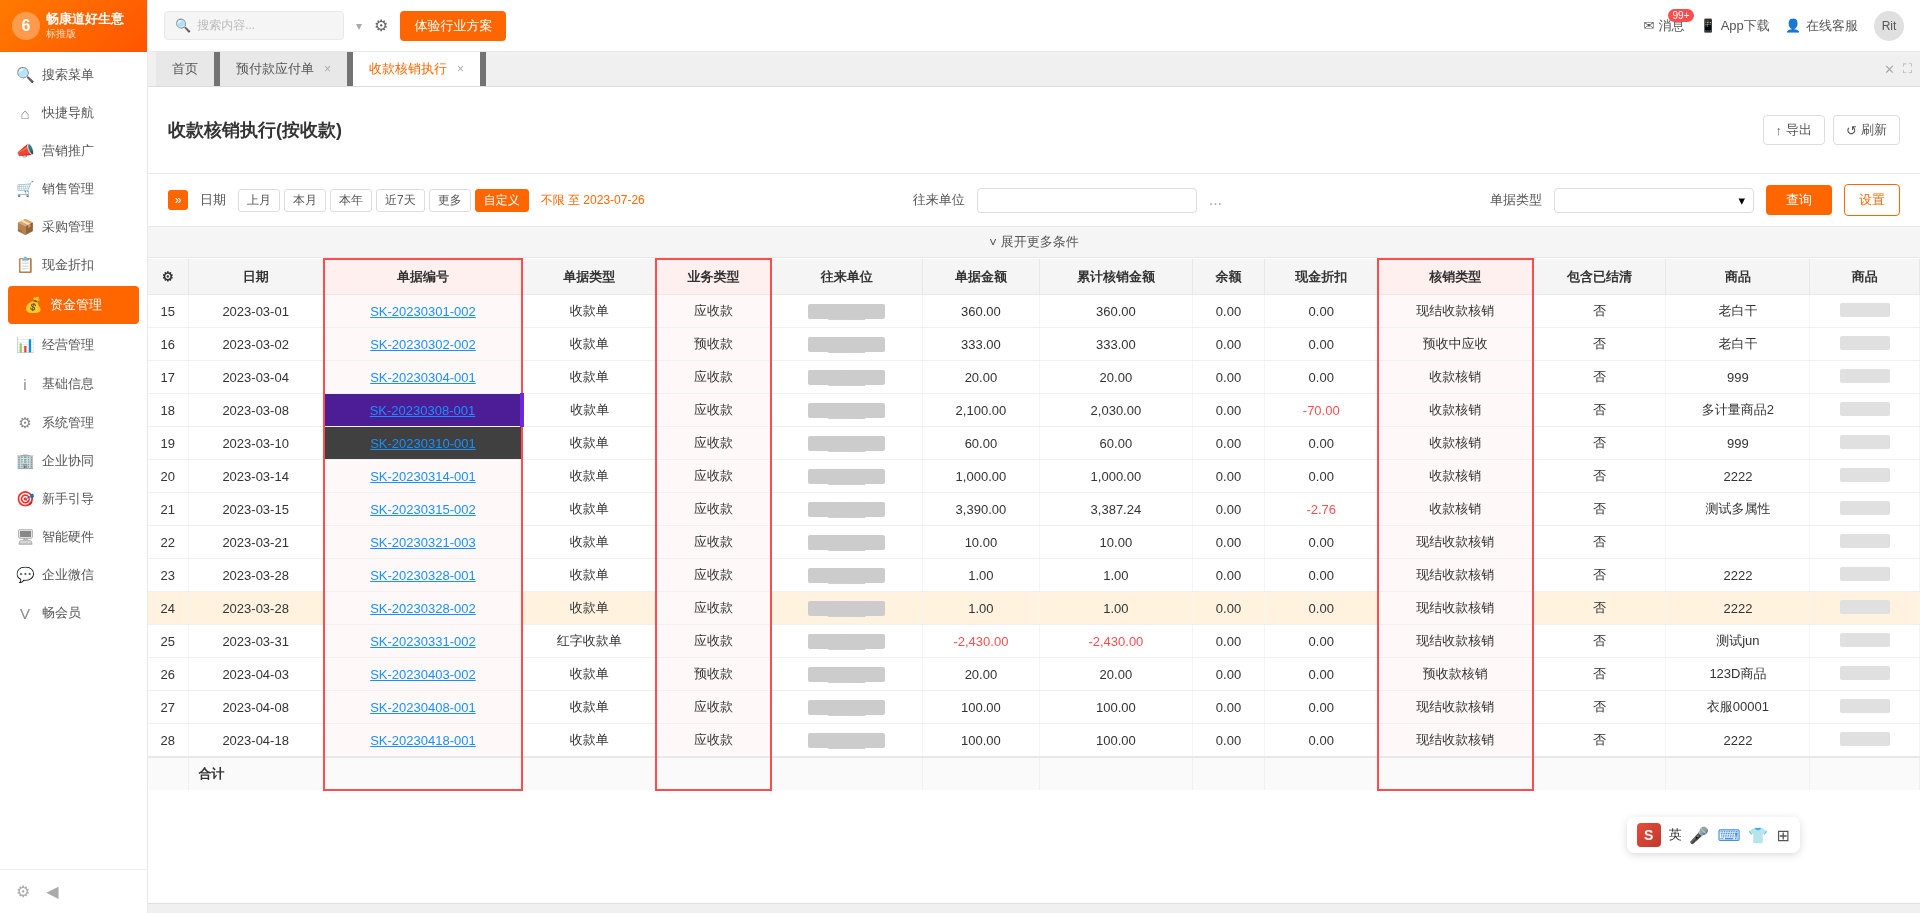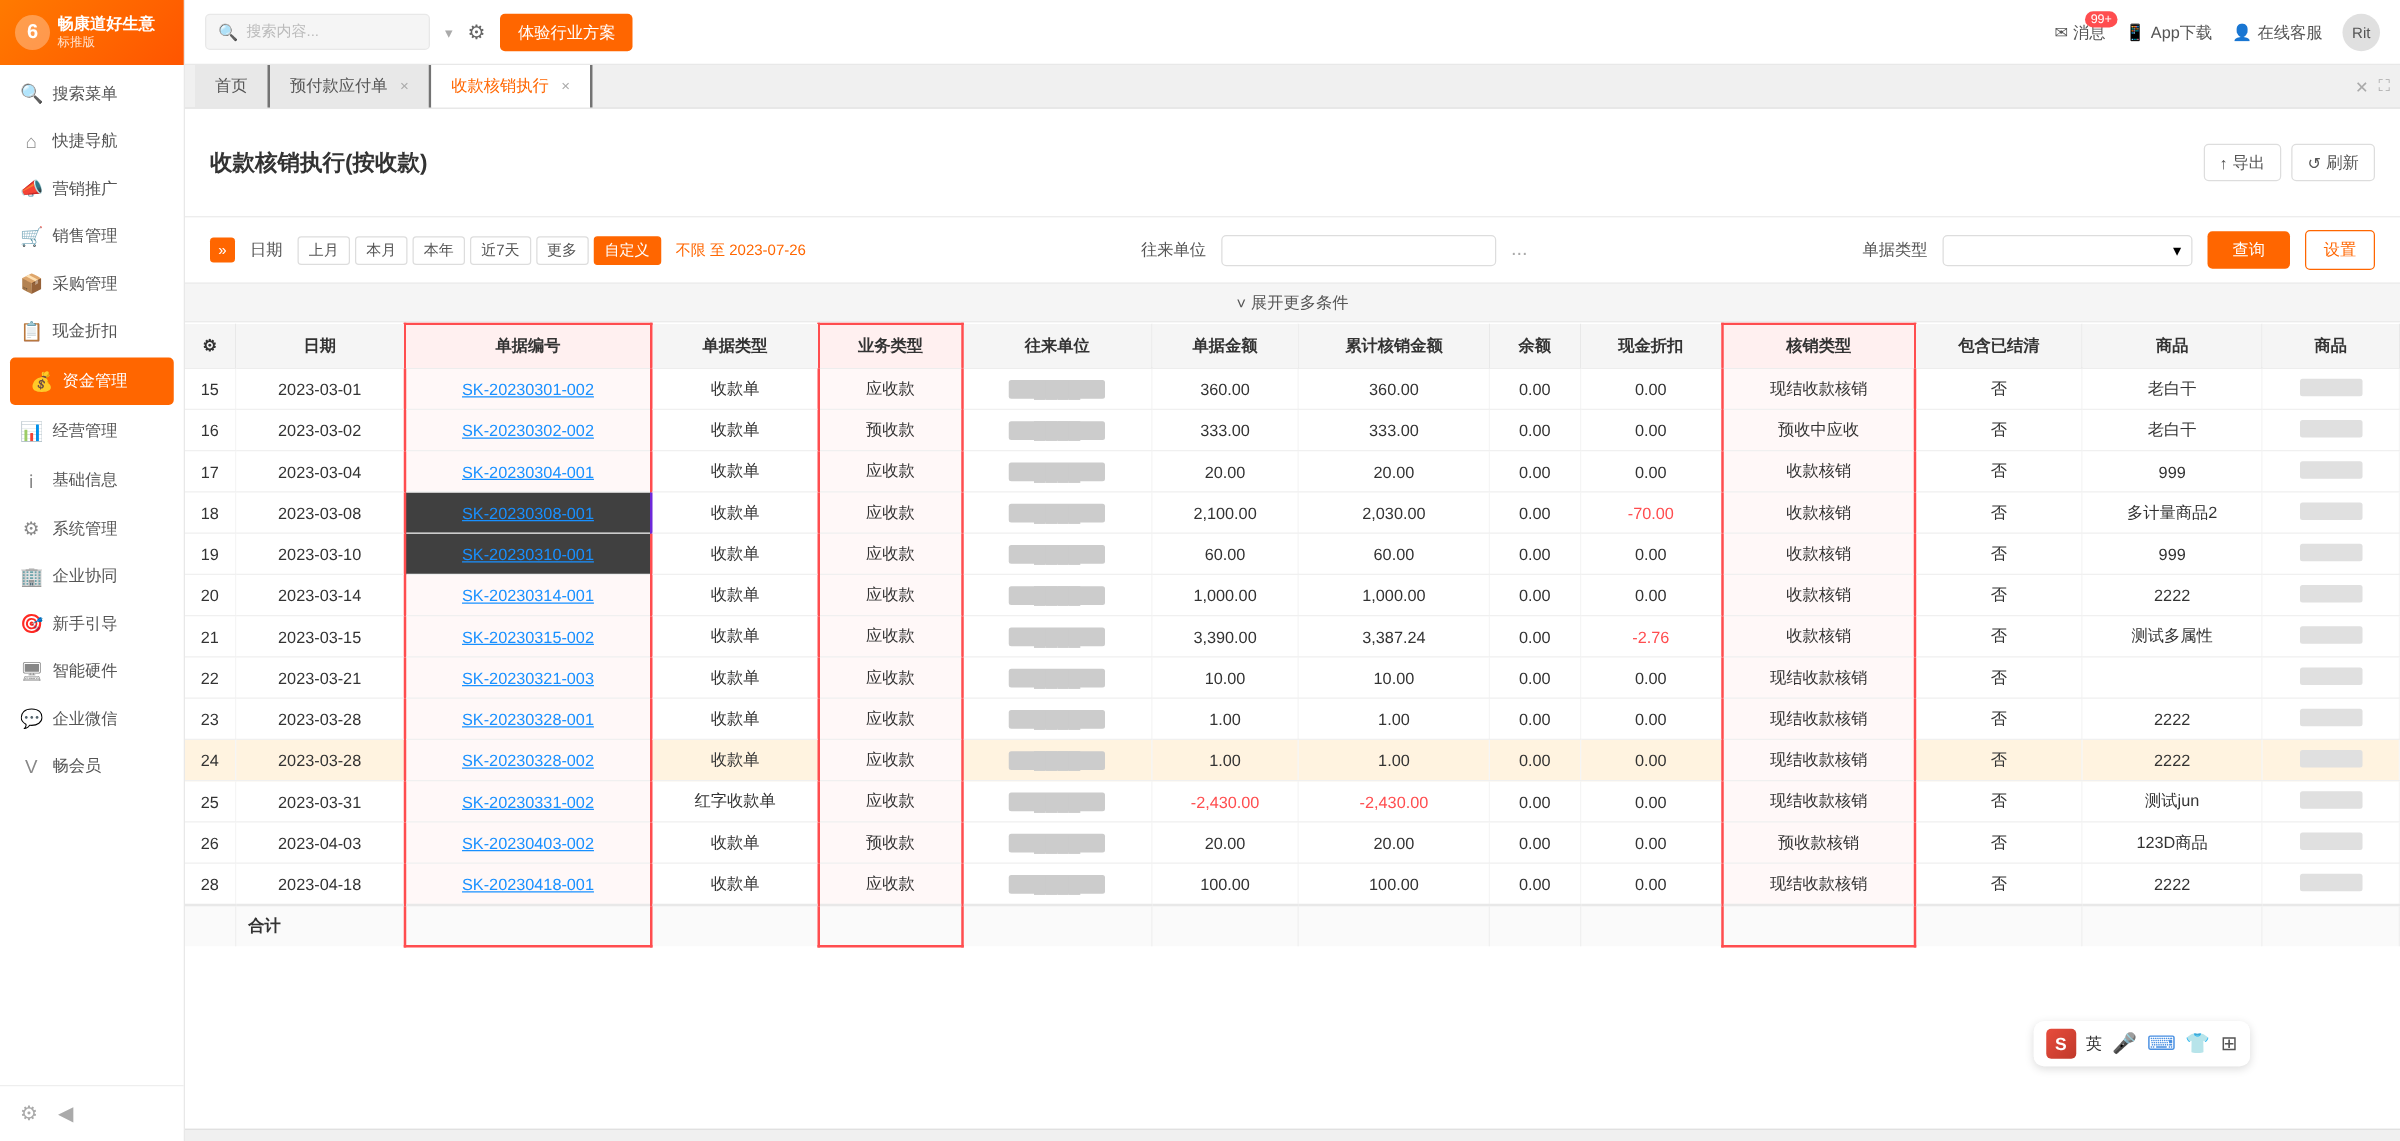--- a/index.html
+++ b/index.html
@@ -82,21 +82,21 @@
     .topbar-right-item { display: flex; align-items: center; gap: 4px; cursor: pointer; color: #555; }
 
     
     .tabbar {
       background: #f0f0f0; display: flex; align-items: center;
       border-bottom: 1px solid #ddd; padding-left: 8px;
     }
     .tab {
       display: flex; align-items: center; gap: 6px;
       padding: 8px 16px; cursor: pointer; color: #555;
-      border-right: 2px solid #737373; background: #e8e8e8;
+      border-right: 6px solid #737373; background: #e8e8e8;
       font-size: 13px;
     }
     .tab.active { background: white; color: #ff6600; font-weight: 500; }
     .tab-close { color: #aaa; font-size: 12px; margin-left: 4px; cursor: pointer; }
     .tabbar-spacer { flex: 1; }
     .tabbar-controls { display: flex; align-items: center; gap: 8px; padding-right: 8px; color: #aaa; cursor: pointer; }
 
     
     .page-content { flex: 1; overflow: hidden; display: flex; flex-direction: column; background: #f5f5f5; padding: 0; }
 
@@ -454,21 +454,21 @@
     <td>0.00</td>
     <td class="">0.00</td>
     <td style="border-left:2px solid #ff4d4f;border-right:2px solid #ff4d4f;background:#fff8f8;">收款核销</td>
     <td>否</td>
     <td>999</td>
     <td><span style="background:#e0e0e0;display:inline-block;width:50px;height:14px;border-radius:2px;"></span></td>
   </tr>
             <tr>
     <td>18</td>
     <td>2023-03-08</td>
-    <td style="border-left:2px solid #ff4d4f;border-right:2px solid #6d28d9;background:#404040;">
+    <td style="border-left:2px solid #ff4d4f;border-right:4px solid #6d28d9;background:#4c1d95;">
       <a class="link-text">SK-20230308-001</a>
     </td>
     <td>收款单</td>
     <td style="border-left:2px solid #ff4d4f;border-right:2px solid #ff4d4f;background:#fff8f8;">应收款</td>
     <td><span style="background:#ccc;color:#ccc;border-radius:2px;padding:0 20px;">████</span></td>
     <td class="">2,100.00</td>
     <td class="">2,030.00</td>
     <td>0.00</td>
     <td class="red-text">-70.00</td>
     <td style="border-left:2px solid #ff4d4f;border-right:2px solid #ff4d4f;background:#fff8f8;">收款核销</td>
@@ -611,20 +611,38 @@
     <td>收款单</td>
     <td style="border-left:2px solid #ff4d4f;border-right:2px solid #ff4d4f;background:#fff8f8;">预收款</td>
     <td><span style="background:#ccc;color:#ccc;border-radius:2px;padding:0 20px;">████</span></td>
     <td class="">20.00</td>
     <td class="">20.00</td>
     <td>0.00</td>
     <td class="">0.00</td>
     <td style="border-left:2px solid #ff4d4f;border-right:2px solid #ff4d4f;background:#fff8f8;">预收款核销</td>
     <td>否</td>
     <td>123D商品</td>
+    <td><span style="background:#e0e0e0;display:inline-block;width:50px;height:14px;border-radius:2px;"></span></td>
+  </tr>
+            <tr>
+    <td>27</td>
+    <td>2023-04-08</td>
+    <td style="border-left:2px solid #ff4d4f;border-right:2px solid #ff4d4f;background:#fff8f8;">
+      <a class="link-text">SK-20230408-001</a>
+    </td>
+    <td>收款单</td>
+    <td style="border-left:2px solid #ff4d4f;border-right:2px solid #ff4d4f;background:#fff8f8;">应收款</td>
+    <td><span style="background:#ccc;color:#ccc;border-radius:2px;padding:0 20px;">████</span></td>
+    <td class="">100.00</td>
+    <td class="">100.00</td>
+    <td>0.00</td>
+    <td class="">0.00</td>
+    <td style="border-left:2px solid #ff4d4f;border-right:2px solid #ff4d4f;background:#fff8f8;">现结收款核销</td>
+    <td>否</td>
+    <td>衣服00001</td>
     <td><span style="background:#e0e0e0;display:inline-block;width:50px;height:14px;border-radius:2px;"></span></td>
   </tr>
             <tr>
     <td>28</td>
     <td>2023-04-18</td>
     <td style="border-left:2px solid #ff4d4f;border-right:2px solid #ff4d4f;background:#fff8f8;">
       <a class="link-text">SK-20230418-001</a>
     </td>
     <td>收款单</td>
     <td style="border-left:2px solid #ff4d4f;border-right:2px solid #ff4d4f;background:#fff8f8;">应收款</td>

